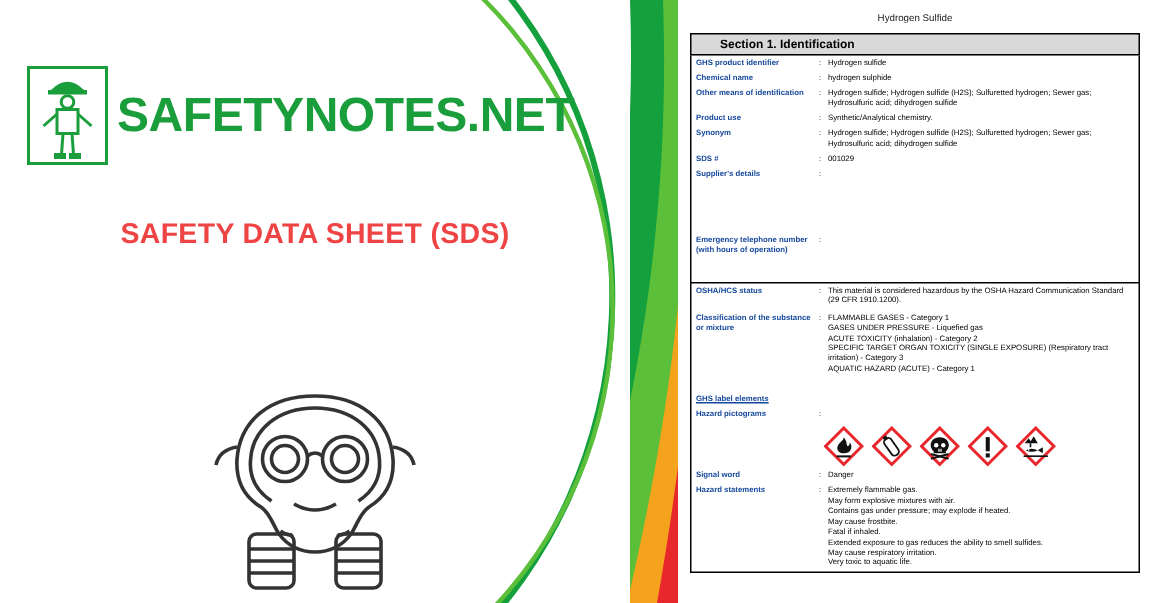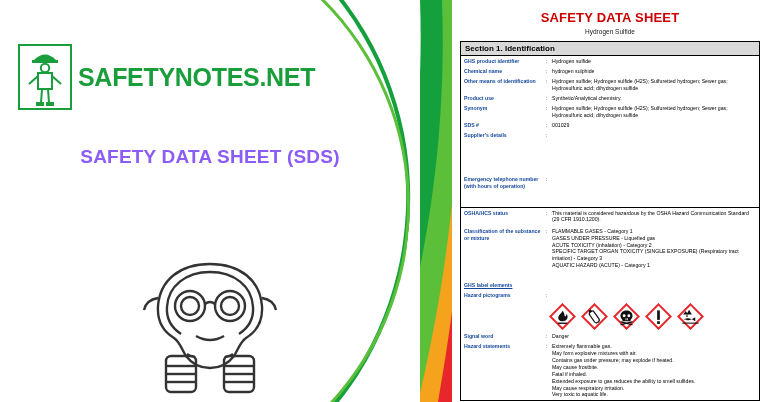--- a/index.html
+++ b/index.html
@@ -52,21 +52,21 @@
     display: flex;
     align-items: center;
   }
   #logo-person {
     width: 54px; height: 66px;
     flex: 0 0 auto;
     margin-right: 6px;
   }
   #logo-text-wrap { flex: 1 1 auto; }
   #logo-title {
-    font-size: 25px;
+    font-size: 32px;
     font-weight: bold;
     letter-spacing: -0.3px;
     color: #1a9e3c;
     line-height: 1.05;
     white-space: nowrap;
   }
   #logo-title .dotnet { color: #1a9e3c; }
   #logo-rule-row {
     display: flex;
     align-items: center;
@@ -87,21 +87,21 @@
   }
 
   
   #headline-main {
     position: absolute;
     left: 0; top: 146px;
     width: 420px;
     text-align: center;
     font-size: 19px;
     font-weight: bold;
-    color: #8b5cf6;
+    color: #ef4444;
     letter-spacing: 0.2px;
   }
   #headline-sub {
     position: absolute;
     left: 24px; top: 178px;
     width: 372px;
     text-align: center;
     font-size: 15px;
     color: #d8232a;
     line-height: 1.45;
@@ -146,21 +146,21 @@
     font-size: 6.5px;
     color: #222;
     margin-top: 3px;
     margin-bottom: 6px;
   }
   .section-head {
     border: 1px solid #000;
     background: #d9d9d9;
     font-weight: bold;
     font-size: 8px;
-    padding: 2px 4px;
+    padding: 2px 19px;
     margin-bottom: 0;
   }
   .rows { border-left: 1px solid #000; border-right: 1px solid #000; border-bottom: 1px solid #000; }
   .row {
     display: flex;
     font-size: 5.2px;
     line-height: 1.32;
     padding: 1.6px 3px;
     align-items: flex-start;
   }
@@ -267,21 +267,20 @@
 
 <svg id="bands" viewBox="0 0 120 402" preserveAspectRatio="none">
   <path d="M0,402 C 30,300 66,170 60,0 L 120,0 L 120,402 Z" fill="#14a03c"></path>
   <path d="M26,402 C 56,300 88,170 82,0 L 120,0 L 120,402 Z" fill="#5bbf3a"></path>
   <path d="M58,402 C 82,300 104,170 100,0 L 120,0 L 120,402 Z" fill="#f5a21c"></path>
   <path d="M78,402 C 96,300 112,170 110,0 L 120,0 L 120,402 Z" fill="#e8272c"></path>
 </svg>
 
 <div id="doc">
 
-  <div id="doc-title">SAFETY DATA SHEET</div>
   <div id="doc-subtitle">Hydrogen Sulfide</div>
 
   <div class="section-head">Section 1. Identification</div>
   <div class="rows">
     <div class="row">
       <span class="k">GHS product identifier</span>
       <span class="c">:</span>
       <span class="v">Hydrogen sulfide</span>
     </div>
     <div class="row">

